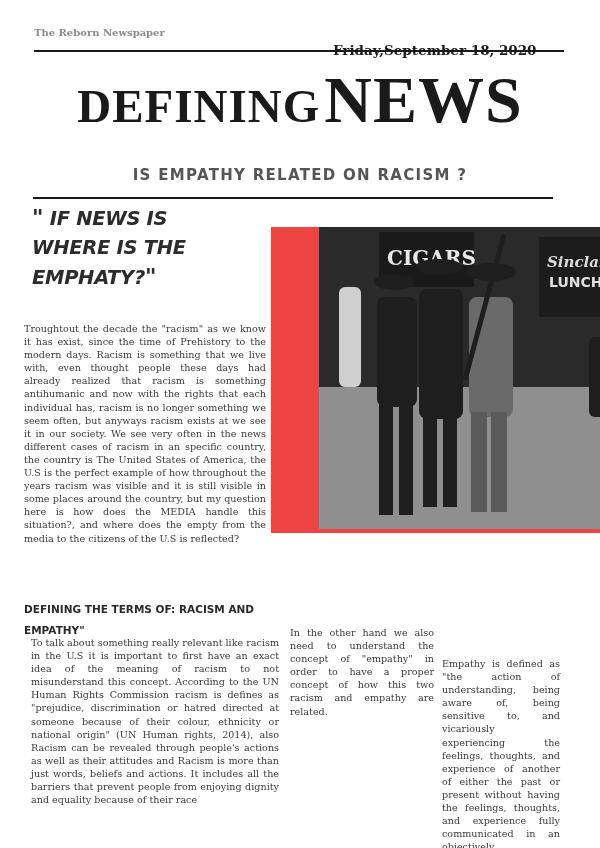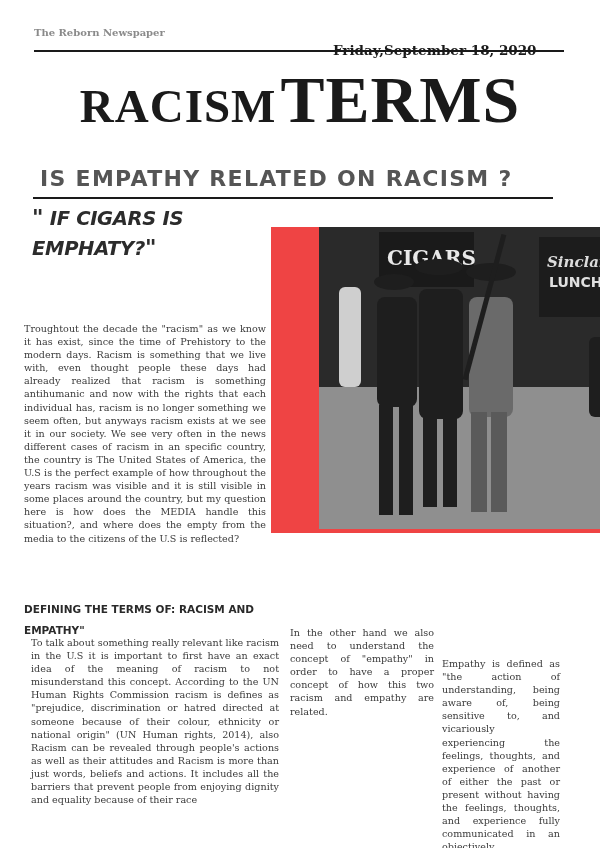--- a/index.html
+++ b/index.html
@@ -4,49 +4,50 @@
 <style>
   html,body{margin:0;padding:0;background:#ffffff;}
   body{width:600px;height:848px;position:relative;overflow:hidden;font-family:"DejaVu Serif",serif;color:#333;}
   .abs{position:absolute;}
   .masthead-left{left:34px;top:27px;font-size:10px;font-weight:bold;color:#8a8a8a;font-family:"DejaVu Serif",serif;}
   .masthead-right{left:333px;top:42px;font-size:13.5px;font-weight:bold;color:#1a1a1a;}
   .rule-top{left:34px;top:50px;width:530px;height:2px;background:#1a1a1a;}
   .title{left:0;top:62px;width:600px;text-align:center;color:#1a1a1a;font-family:"Liberation Serif",serif;font-weight:bold;white-space:nowrap;}
   .title .small{font-size:47px;letter-spacing:1px;}
   .title .big{font-size:66px;letter-spacing:1px;}
-  .subhead{left:40px;top:166px;width:520px;font-size:22px;font-weight:bold;color:#555;letter-spacing:1.3px;white-space:nowrap;font-family:"DejaVu Sans",sans-serif;}
+  .subhead{left:40px;top:166px;width:520px;font-size:15px;font-weight:bold;color:#555;letter-spacing:1.3px;white-space:nowrap;font-family:"DejaVu Sans",sans-serif;text-align:center;}
   .rule-sub{left:33px;top:197px;width:520px;height:2px;background:#1a1a1a;}
   .pullquote{left:32px;top:203px;width:240px;font-family:"DejaVu Sans",sans-serif;font-weight:bold;font-style:italic;font-size:19.5px;line-height:29px;color:#2c2c2c;letter-spacing:-0.3px;}
   .pullquote .q{font-size:22px;}
   .body-text{font-size:9.6px;line-height:13.1px;color:#3a3a3a;text-align:justify;font-family:"DejaVu Serif",serif;}
   .intro{left:24px;top:322px;width:242px;}
   .section-head{left:24px;top:599px;width:242px;font-family:"DejaVu Sans",sans-serif;font-weight:bold;font-size:10.5px;line-height:21px;color:#2a2a2a;}
   .col-a{left:31px;top:636px;width:248px;}
   .col-b{left:290px;top:626px;width:144px;}
   .col-c{left:442px;top:657px;width:118px;}
   .photo{left:271px;top:227px;width:302px;height:306px;overflow:hidden;background:#ef4444;padding-left:48px;}
 </style>
 </head>
 <body>
 
 <div class="abs masthead-left">The Reborn Newspaper</div>
 <div class="abs masthead-right">Friday,September 18, 2020</div>
 <div class="abs rule-top"></div>
 
 <div class="abs title">
-  <span class="small">RACISM</span>
-  <span class="big">TERMS</span>
+  <span class="small">DEFINING</span>
+  <span class="big">NEWS</span>
 </div>
 
 <div class="abs subhead">IS EMPATHY RELATED ON RACISM ?</div>
 <div class="abs rule-sub"></div>
 
 <div class="abs pullquote">
-  <div><span class="q">"</span> <span>IF CIGARS IS</span></div>
+  <div><span class="q">"</span> <span>IF NEWS IS</span></div>
+  <div>WHERE IS THE</div>
   <div><span>EMPHATY?</span><span class="q">"</span></div>
 </div>
 
 <div class="abs body-text intro">Troughtout the decade the "racism" as we know it has exist, since the time of Prehistory to the modern days. Racism is something that we live with, even thought people these days had already realized that racism is something antihumanic and now with the rights that each individual has, racism is no longer something we seem often, but anyways racism exists at we see it in our society. We see very often in the news different cases of racism in an specific country, the country is The United States of America, the U.S is the perfect example of how throughout the years racism was visible and it is still visible in some places around the country, but my question here is how does the MEDIA handle this situation?, and where does the empty from the media to the citizens of the U.S is reflected?</div>
 
 <div class="abs section-head"><span>DEFINING THE TERMS OF: RACISM AND EMPATHY</span><span>"</span></div>
 
 <div class="abs body-text col-a">To talk about something really relevant like racism in the U.S it is important to first have an exact idea of the meaning of racism to not misunderstand this concept. According to the UN Human Rights Commission racism is defines as "prejudice, discrimination or hatred directed at someone because of their colour, ethnicity or national origin" (UN Human rights, 2014), also Racism can be revealed through people's actions as well as their attitudes and Racism is more than just words, beliefs and actions. It includes all the barriers that prevent people from enjoying dignity and equality because of their race</div>
 <div class="abs body-text col-b">In the other hand we also need to understand the concept of "empathy" in order to have a proper concept of how this two racism and empathy are related.</div>
 <div class="abs body-text col-c">Empathy is defined as "the action of understanding, being aware of, being sensitive to, and vicariously experiencing the feelings, thoughts, and experience of another of either the past or present without having the feelings, thoughts, and experience fully communicated in an objectively.</div>

